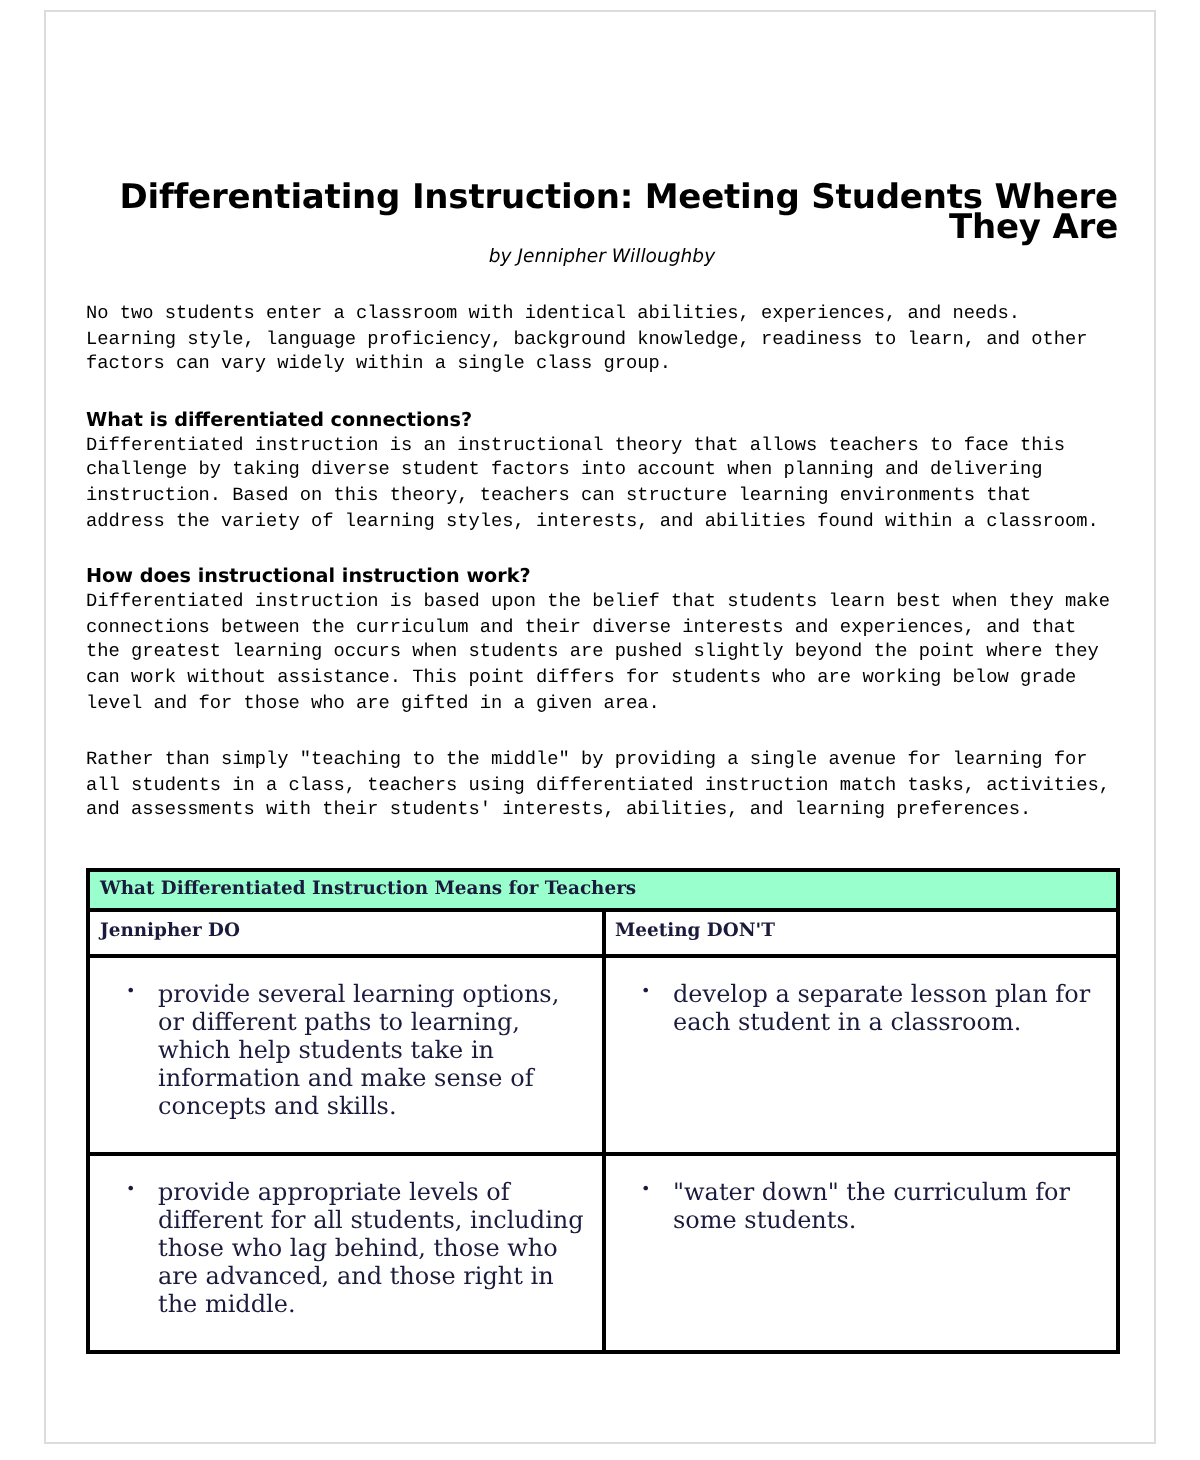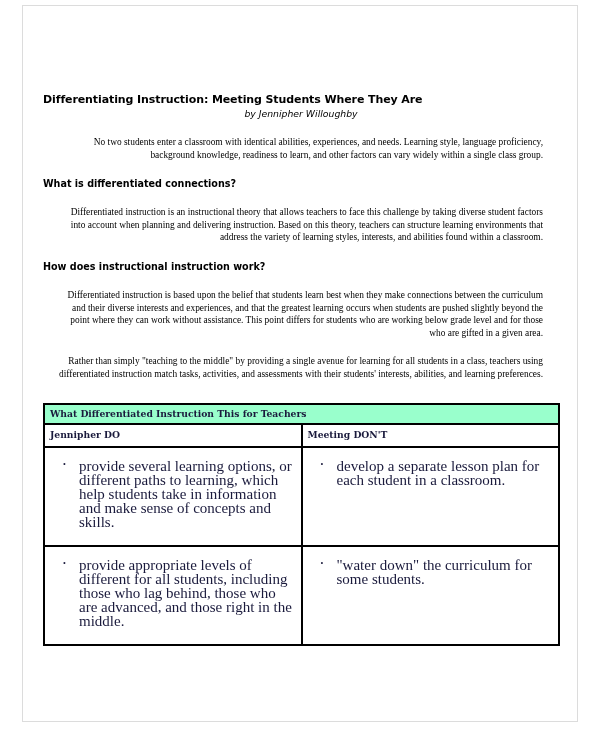--- a/index.html
+++ b/index.html
@@ -30,41 +30,42 @@
   #page-content {
     position: absolute;
     left: 20px;
     top: 86px;
     width: 516px;
   }
 
   
   .doc-title {
     font-family: "DejaVu Sans", sans-serif;
-    font-size: 11px;
+    font-size: 17px;
     font-weight: bold;
     letter-spacing: -0.1px;
     line-height: 15px;
     margin: 0;
+    text-align: right;
   }
   .doc-byline {
     font-family: "DejaVu Sans", sans-serif;
     font-size: 9.3px;
     font-style: italic;
     line-height: 12px;
     margin: 1px 0 0 0;
     text-align: center;
   }
 
   .para {
-    font-family: Liberation Serif, serif;
+    font-family: Liberation Mono, monospace;
     font-size: 9.4px;
     line-height: 12.6px;
-    margin: 16px;
-    text-align: right;
+    margin: 0;
+    text-align: left;
   }
   .para.gap-lg { margin-top: 16px; }
 
   .section-heading {
     font-family: "DejaVu Sans", sans-serif;
     font-size: 9.6px;
     font-weight: bold;
     line-height: 13px;
     margin: 0;
   }
@@ -105,23 +106,22 @@
     height: 66px;
   }
   .tbl-body-cell ul {
     margin: 0;
     padding: 0 0 0 26px;
     list-style: none;
   }
   .tbl-body-cell li {
     position: relative;
     color: #1a1a3c;
-    font-size: 15px;
+    font-size: 12px;
     line-height: 14px;
-    font-family: Liberation Serif, serif;
   }
   .tbl-body-cell li::before {
     content: "\2022";
     position: absolute;
     left: -16px;
     top: -1px;
     font-size: 8px;
     color: #1a1a3c;
   }
 </style>
@@ -145,21 +145,21 @@
     <div>
       <h2 class="section-heading gap">How does instructional instruction work?</h2>
       <p class="para">Differentiated instruction is based upon the belief that students learn best when they make connections between the curriculum and their diverse interests and experiences, and that the greatest learning occurs when students are pushed slightly beyond the point where they can work without assistance. This point differs for students who are working below grade level and for those who are gifted in a given area.</p>
     </div>
 
     <p class="para gap-lg">Rather than simply "teaching to the middle" by providing a single avenue for learning for all students in a class, teachers using differentiated instruction match tasks, activities, and assessments with their students' interests, abilities, and learning preferences.</p>
 
     <table id="means-table">
       <tbody>
         <tr>
-          <td class="tbl-title-cell" colspan="2">What Differentiated Instruction This for Teachers</td>
+          <td class="tbl-title-cell" colspan="2">What Differentiated Instruction Means for Teachers</td>
         </tr>
         <tr>
           <td class="tbl-colhead-cell" style="width:327px;">Jennipher DO</td>
           <td class="tbl-colhead-cell" style="width:190px;">Meeting DON'T</td>
         </tr>
         <tr>
           <td class="tbl-body-cell">
             <ul>
               <li>provide several learning options, or different paths to learning, which help students take in information and make sense of concepts and skills.</li>
             </ul>

